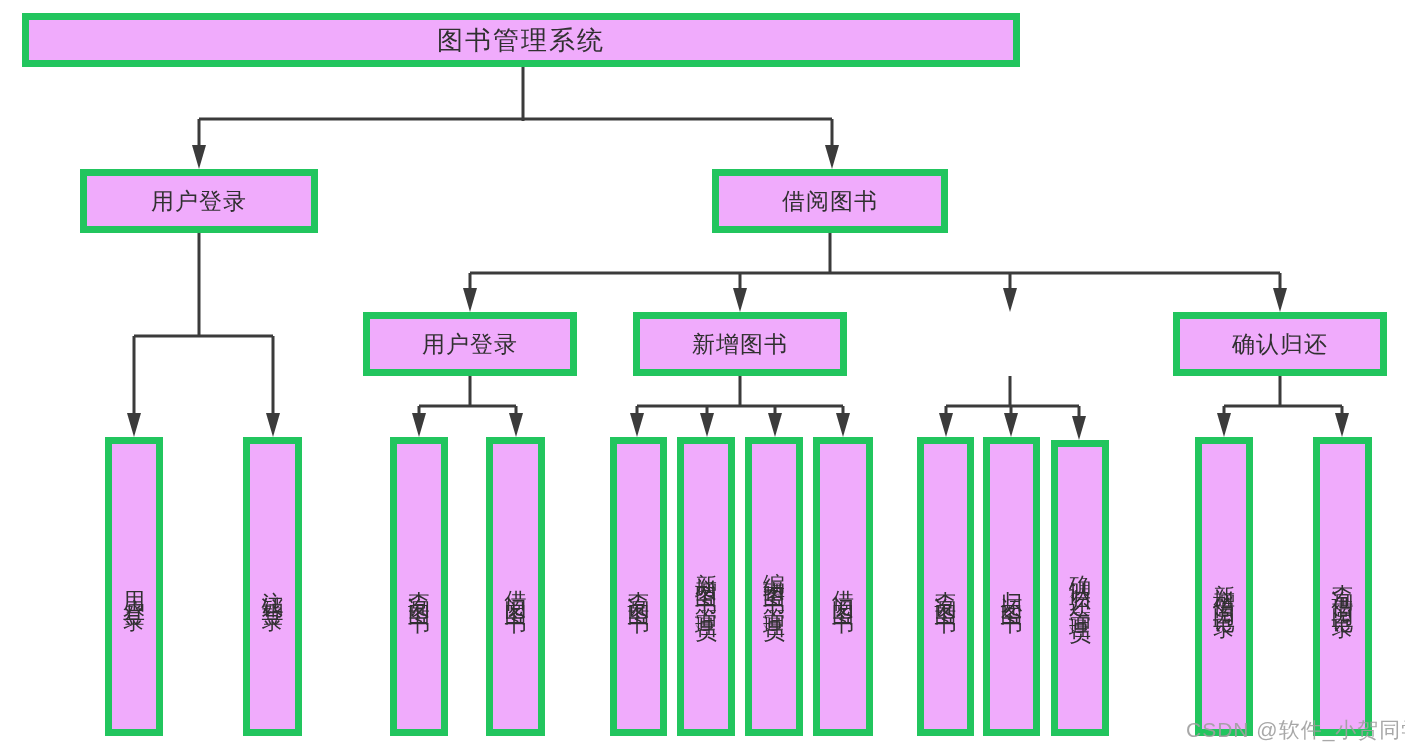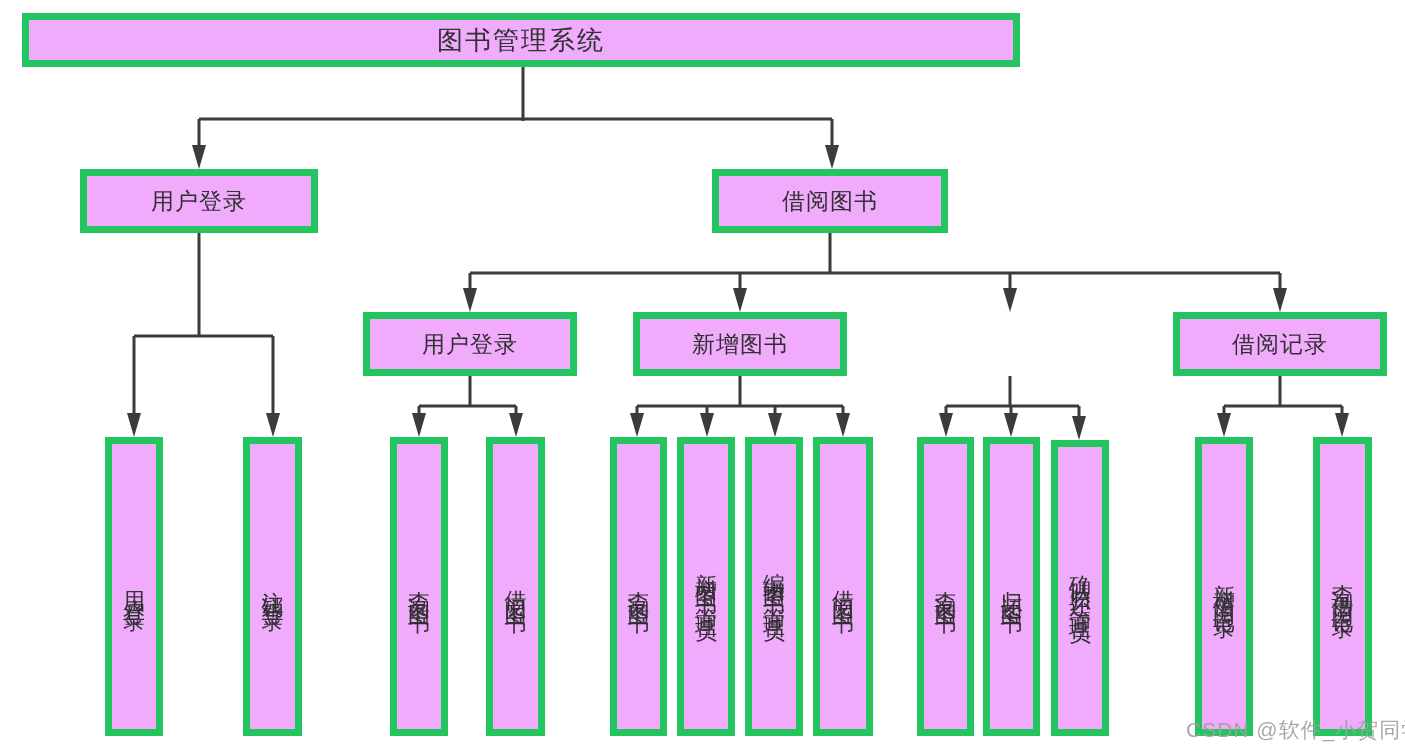--- a/index.html
+++ b/index.html
@@ -73,21 +73,21 @@
     <span>借阅图书</span>
   </div>
 
   <div class="node h" style="left:363px;top:312px;width:214px;height:64px">
     <span>用户登录</span>
   </div>
   <div class="node h" style="left:633px;top:312px;width:214px;height:64px">
     <span>新增图书</span>
   </div>
   <div class="node h" style="left:1173px;top:312px;width:214px;height:64px">
-    <span>借阅记录</span>
+    <span>确认归还</span>
   </div>
 
   <div class="node v" style="left:105px;top:437px;width:58px;height:299px">
     <span>用户登录</span>
   </div>
   <div class="node v" style="left:243px;top:437px;width:59px;height:299px">
     <span>注销登录</span>
   </div>
 
   <div class="node v" style="left:390px;top:437px;width:58px;height:299px">

